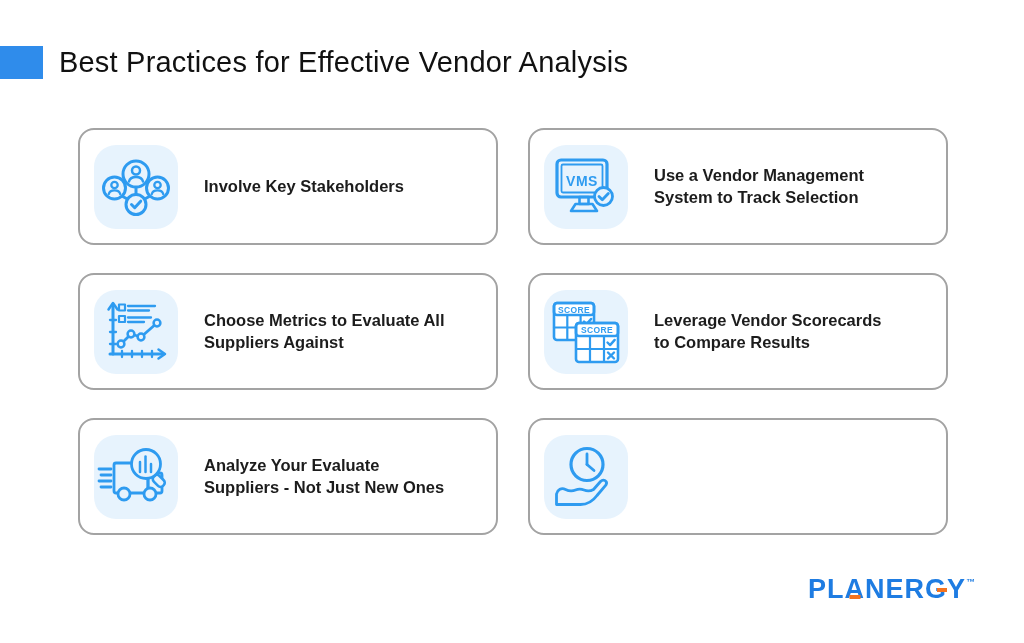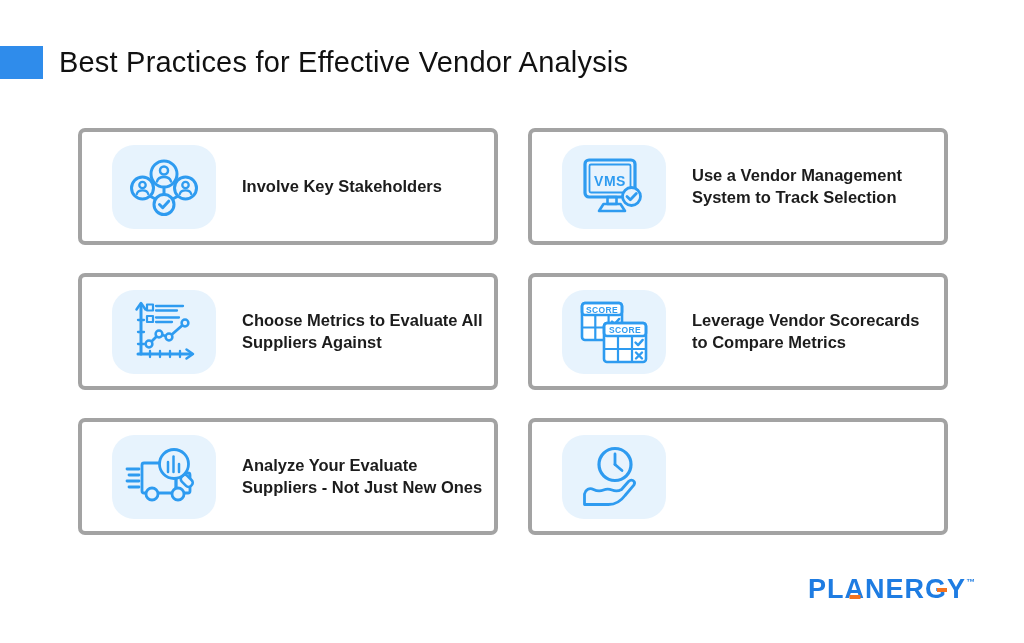--- a/index.html
+++ b/index.html
@@ -11,25 +11,25 @@
   .header{position:absolute;left:0;top:46px;display:flex;align-items:center;}
   .accent-block{width:43px;height:33px;background:#2f8ceb;margin-right:16px;}
   .page-title{font-size:29px;font-weight:400;color:#111111;letter-spacing:.2px;}
   
   .grid{
     position:absolute;left:78px;top:128px;
     display:grid;grid-template-columns:420px 420px;grid-auto-rows:117px;
     column-gap:30px;row-gap:28px;
   }
   .card{
-    background:#ffffff;border:4px solid #a3a3a3;border-radius:7px;
-    box-sizing:border-box;display:flex;align-items:center;padding-left:30px;gap:26px;
+    background:#ffffff;border:2px solid #a3a3a3;border-radius:16px;
+    box-sizing:border-box;display:flex;align-items:center;padding-left:14px;gap:26px;
   }
   .icon-tile{
-    width:104px;height:84px;border-radius:22px;background:#e7f3fd;
+    width:84px;height:84px;border-radius:22px;background:#e7f3fd;
     flex-shrink:0;display:flex;align-items:center;justify-content:center;
   }
   .icon-tile svg{width:84px;height:84px;color:#2e9bf0;}
   .icon-tile svg .stroke{stroke:#2e9bf0;stroke-linecap:round;stroke-linejoin:round;fill:none;}
   .icon-tile svg .fillbg{fill:#e7f3fd;}
   .icon-tile svg .fillwhite{fill:#ffffff;}
   .icon-tile svg text{fill:#2e9bf0;font-family:"Liberation Sans",sans-serif;font-weight:700;}
   .card-label{
     font-size:16.5px;font-weight:700;color:#1c1c1c;line-height:1.32;width:242px;
   }
@@ -139,21 +139,21 @@
     <rect class="stroke fillwhite" x="32" y="33" width="42" height="39" rx="3" stroke-width="2.6"></rect>
     <rect class="stroke" x="32" y="33" width="42" height="13" rx="3" stroke-width="2.6"></rect>
     <text x="53" y="43" font-size="8.5" text-anchor="middle" letter-spacing="0.4">SCORE</text>
     <line class="stroke" x1="32" y1="59" x2="74" y2="59" stroke-width="2.2"></line>
     <line class="stroke" x1="46" y1="46" x2="46" y2="72" stroke-width="2.2"></line>
     <line class="stroke" x1="60" y1="46" x2="60" y2="72" stroke-width="2.2"></line>
     <path class="stroke" d="M63.5,52.5 l2.6,2.6 l4.6,-5.2" stroke-width="2.4"></path>
     <path class="stroke" d="M64,62.5 l6,6 M70,62.5 l-6,6" stroke-width="2.4"></path>
   </svg>
 </div>
-    <div class="card-label">Leverage Vendor Scorecards to Compare Metrics</div>
+    <div class="card-label">Leverage Vendor Scorecards to Compare Results</div>
   </div>
 
   <div class="card">
     <div class="icon-tile">
   <svg viewBox="0 0 84 84">
     <line class="stroke" x1="5" y1="34" x2="17" y2="34" stroke-width="2.8"></line>
     <line class="stroke" x1="7" y1="40" x2="17" y2="40" stroke-width="2.8"></line>
     <line class="stroke" x1="5" y1="46" x2="17" y2="46" stroke-width="2.8"></line>
     <line class="stroke" x1="7" y1="52" x2="17" y2="52" stroke-width="2.8"></line>
     <rect class="stroke" x="20" y="28" width="34" height="30" rx="2" stroke-width="2.8"></rect>

